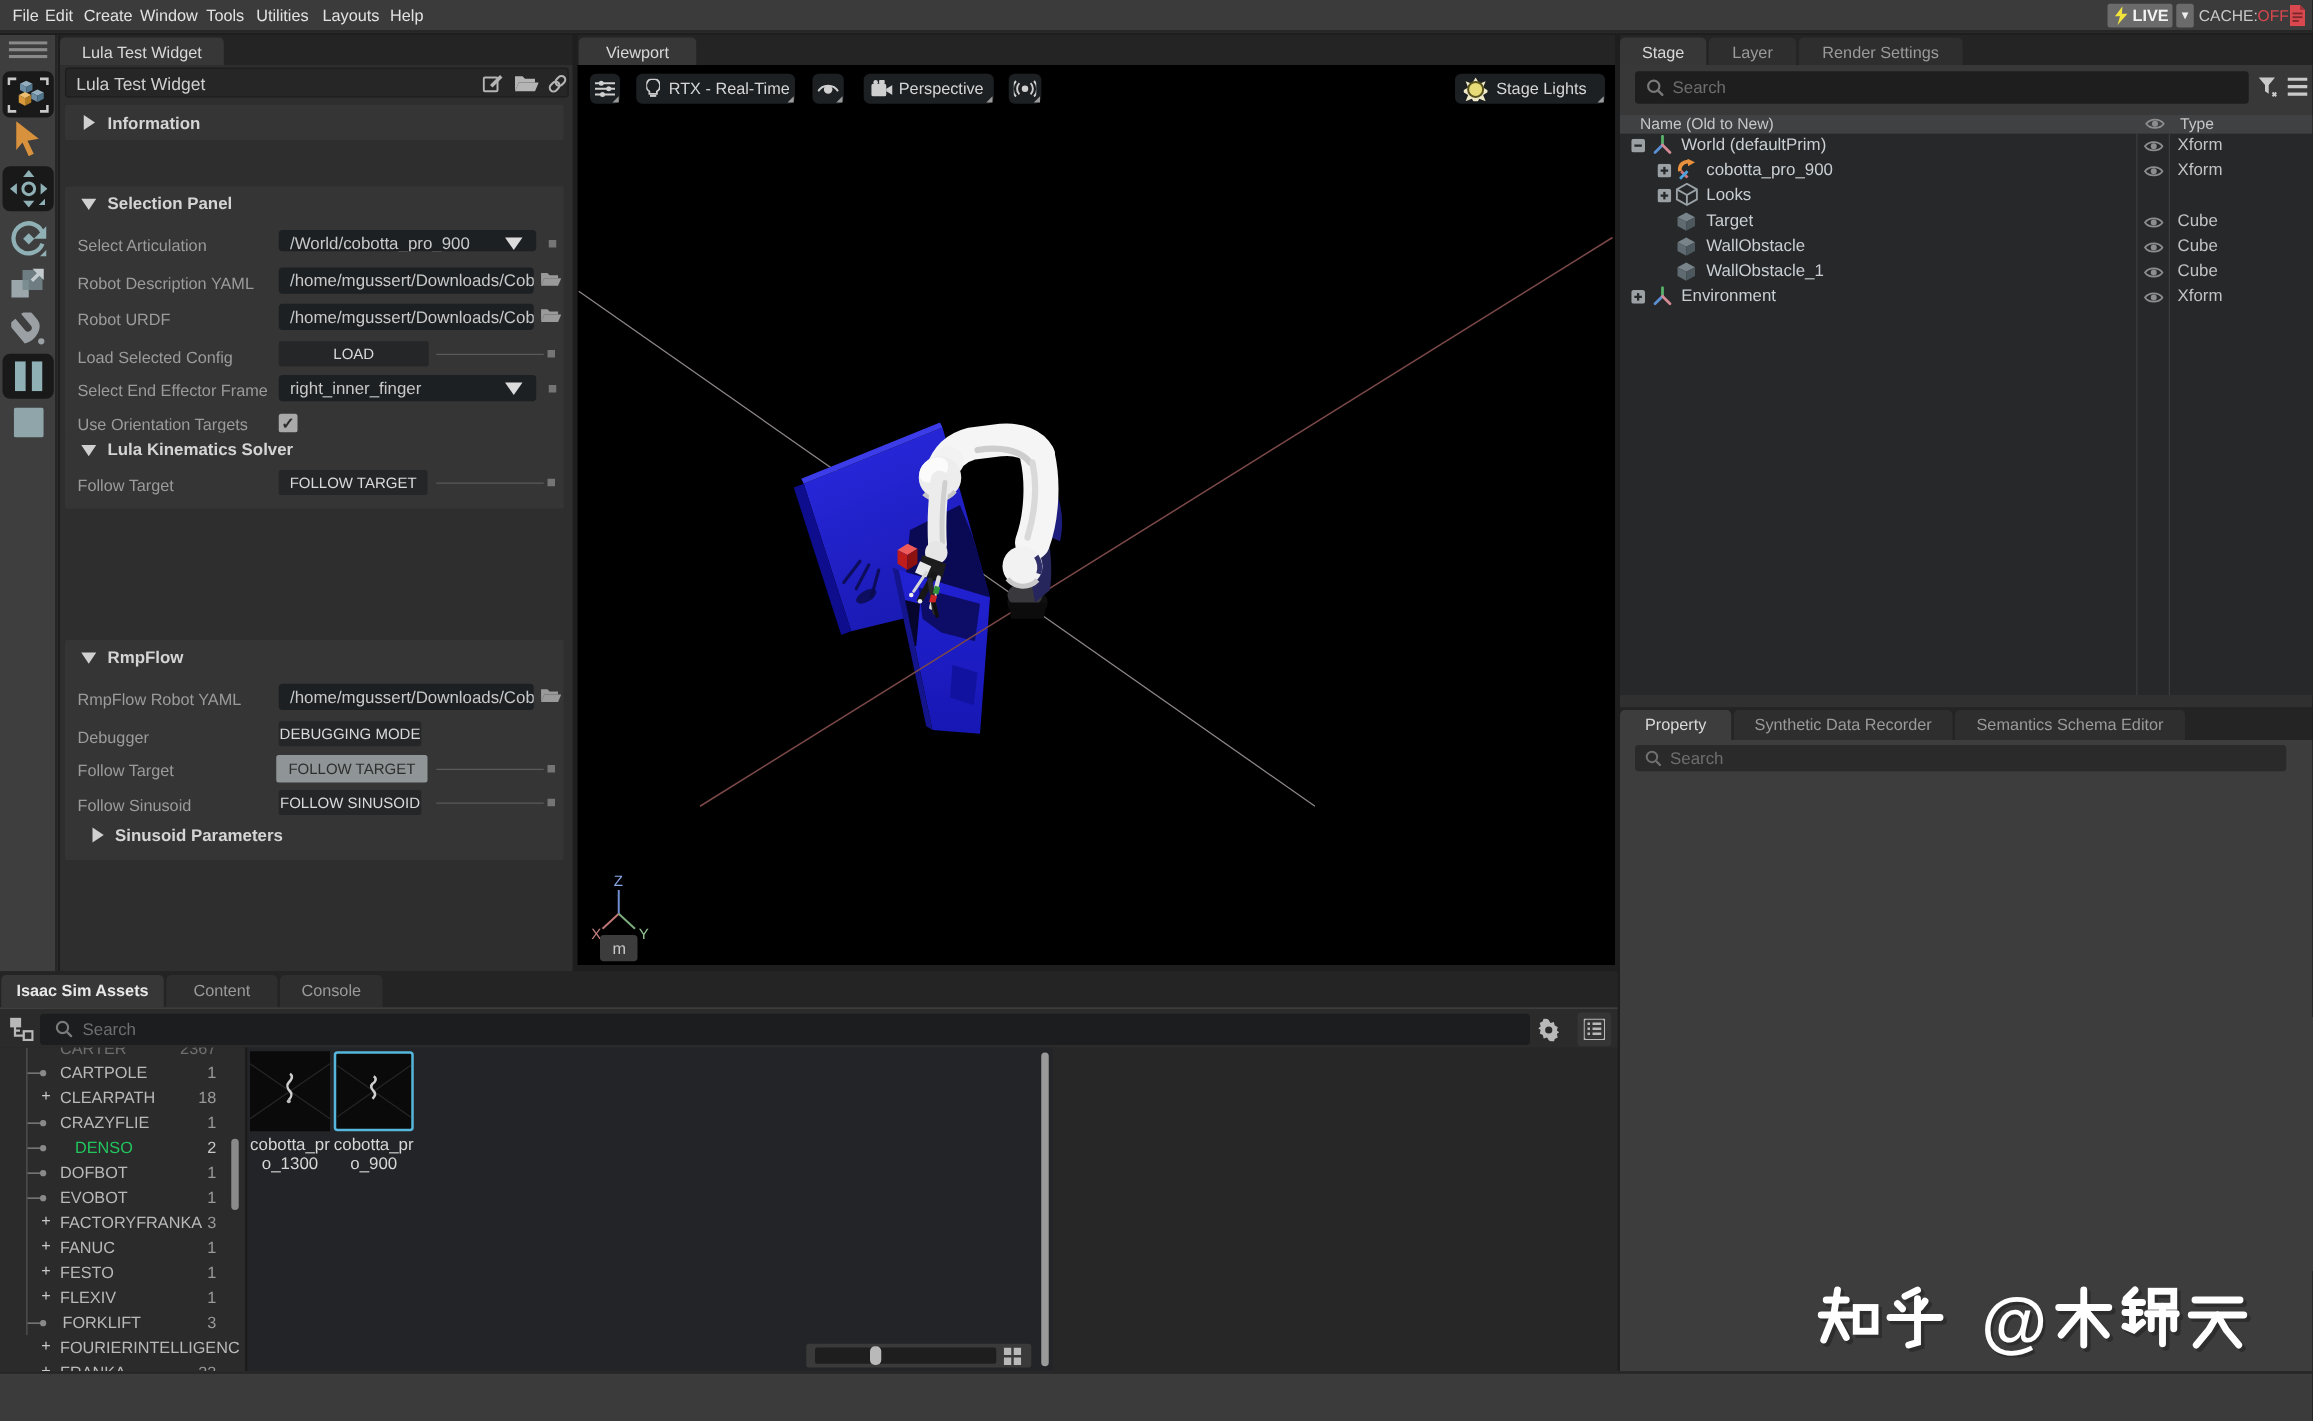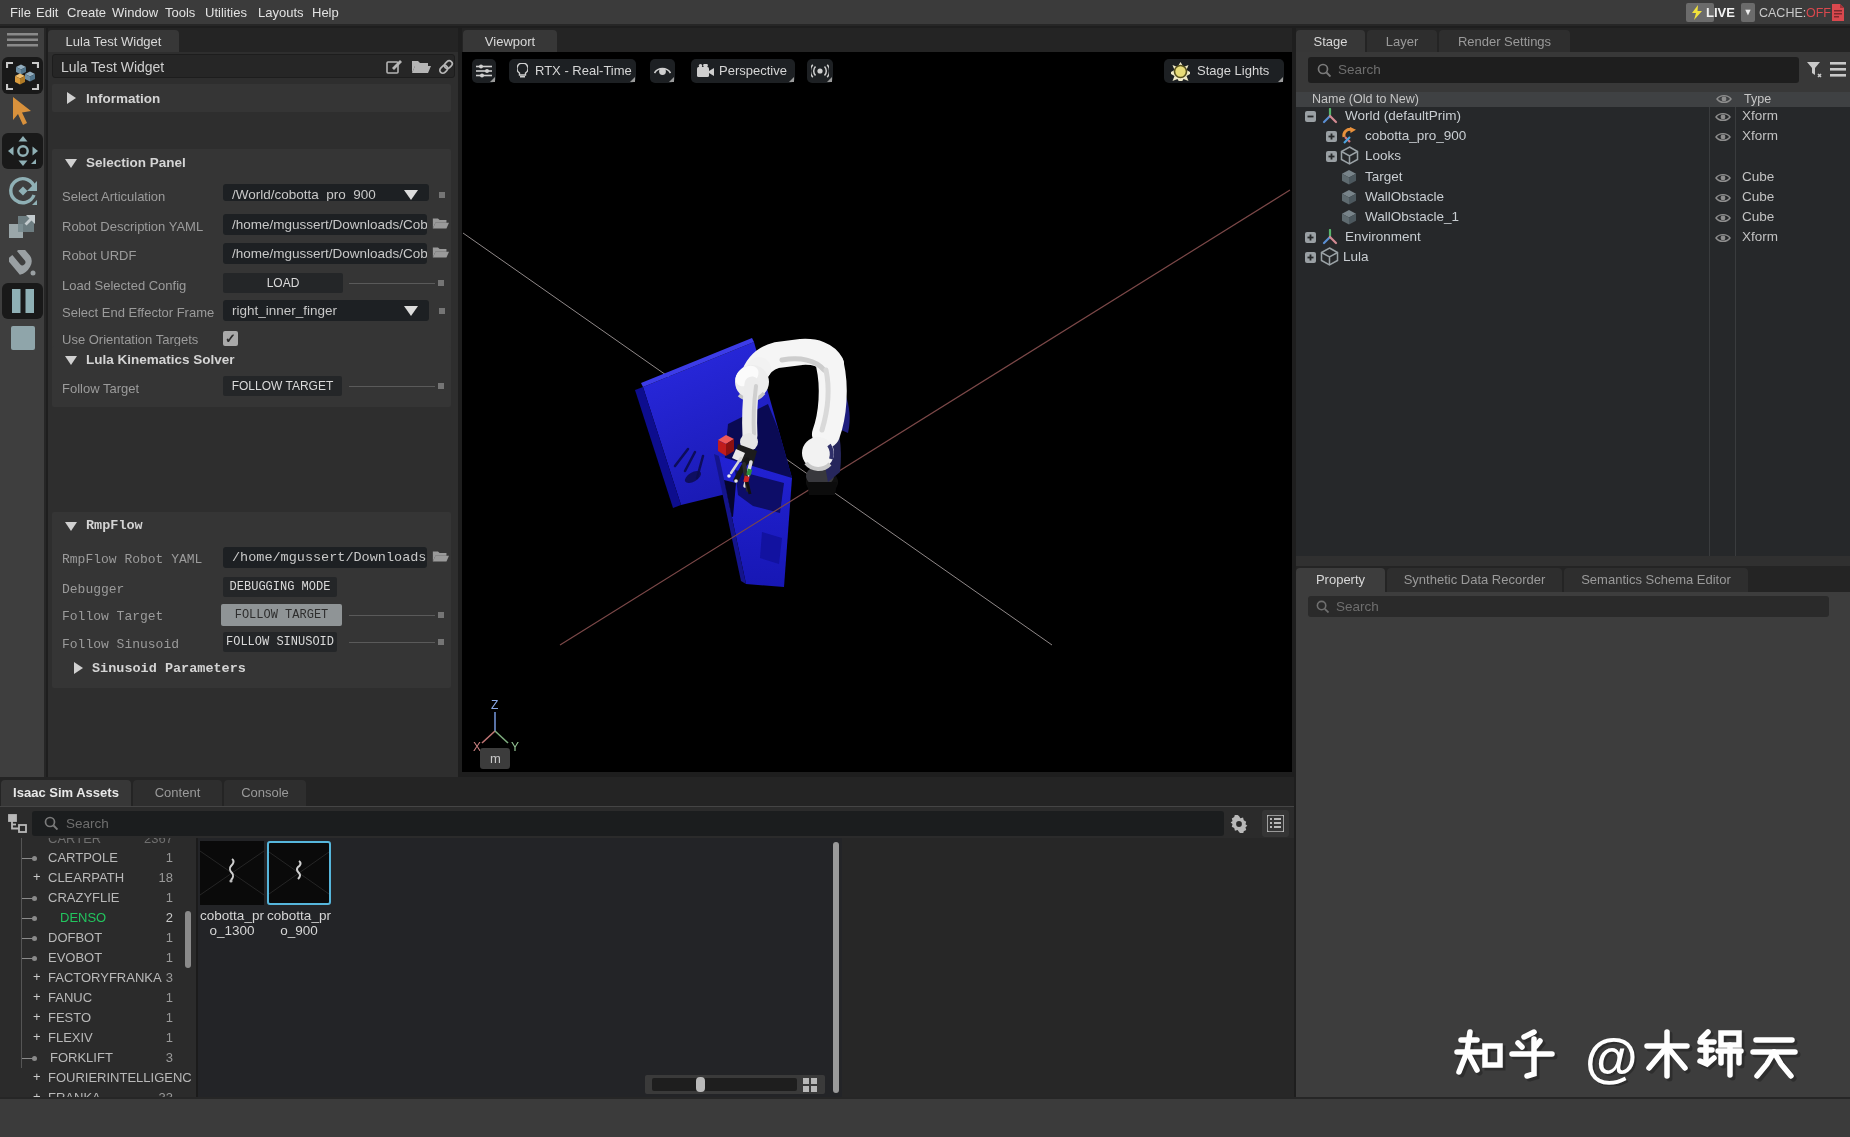--- a/index.html
+++ b/index.html
@@ -46,21 +46,21 @@
   <div id="menubar" class="abs">
     <span class="mi" style="left:10px">File</span>
     <span class="mi" style="left:36px">Edit</span>
     <span class="mi" style="left:67px">Create</span>
     <span class="mi" style="left:112px">Window</span>
     <span class="mi" style="left:165px">Tools</span>
     <span class="mi" style="left:205px">Utilities</span>
     <span class="mi" style="left:258px">Layouts</span>
     <span class="mi" style="left:312px">Help</span>
 
-    <div class="abs" style="left:1686px;top:3px;width:28px;height:19px;background:#6b6b6b;border-radius:2px;">
+    <div class="abs" style="left:1686px;top:3px;width:52px;height:19px;background:#6b6b6b;border-radius:2px;">
       <svg class="abs" style="left:5px;top:2px" width="12" height="15" viewBox="0 0 12 15">
           <path d="M7,0 L1,8 L5,8 L3,15 L11,6 L6.5,6 Z" fill="#f2e23c"></path>
         </svg>
       <span class="abs" style="left:20px;top:2px;color:#f2f2f2;font-size:13px;font-weight:bold;">LIVE</span>
     </div>
     <div class="abs" style="left:1741px;top:3px;width:14px;height:19px;background:#6b6b6b;border-radius:2px;color:#eee;font-size:9px;text-align:center;line-height:19px;">▼</div>
     <span class="abs" style="left:1759px;top:6px;color:#c9c9c9;font-size:12.5px;">CACHE:</span>
     <span class="abs" style="left:1806px;top:6px;color:#d9484e;font-size:12.5px;">OFF</span>
     <svg class="abs" style="left:1831px;top:4px" width="14" height="17" viewBox="0 0 14 17">
         <path d="M1,0 h8 l4,4 v13 h-12 z" fill="#d9484e"></path>
@@ -203,21 +203,21 @@
     <div class="sect" style="top:294px;height:61px;">
       <span class="abs" style="left:13px;top:10px;width:0;height:0;border-left:6px solid transparent;border-right:6px solid transparent;border-top:9px solid #d0d0d0;"></span>
       <span class="shead" style="left:34px;top:6px;">Lula Kinematics Solver</span>
       <span class="lbl" style="left:10px;top:35px;">Follow Target</span>
       <div class="btn" style="left:171px;top:30px;width:119px;height:20px;line-height:20px;">FOLLOW TARGET</div>
       <div class="sline" style="left:297px;top:40px;width:86px;"></div>
       <span class="sdot" style="left:386px;top:37px;"></span>
     </div>
 
 
-    <div class="sect" style="top:460px;height:176px;font-family:Liberation Mono, monospace;">
+    <div class="sect" style="top:460px;height:176px;">
       <span class="abs" style="left:13px;top:10px;width:0;height:0;border-left:6px solid transparent;border-right:6px solid transparent;border-top:9px solid #d0d0d0;"></span>
       <span class="shead" style="left:34px;top:6px;">RmpFlow</span>
       <span class="lbl" style="left:10px;top:40px;">RmpFlow Robot YAML</span>
       <div class="fld" style="left:171px;top:35px;width:204px;height:21px;"><span style="margin-left:9px;">/home/mgussert/Downloads/Cobo</span></div>
       <svg class="abs" style="left:380px;top:37px" width="17" height="15" viewBox="0 0 20 14">
           <path d="M1,13 V1 h6 l2,2 h8 v3 h-13 l-3,7 z" fill="#9a9a9a"></path>
           <path d="M4,6 h16 l-3,7 h-16 z" fill="#9a9a9a"></path>
         </svg>
       <span class="lbl" style="left:10px;top:70px;">Debugger</span>
       <div class="btn" style="left:171px;top:65px;width:114px;height:20px;line-height:20px;">DEBUGGING MODE</div>
@@ -544,34 +544,20 @@
               <line x1="8" y1="8" x2="2" y2="14" stroke="#5b8fd4"></line>
               <line x1="8" y1="8" x2="14" y2="14" stroke="#d48a93"></line>
             </g>
           </svg>
         <span class="abs" style="left:49px;top:2px;">Environment</span>
         <svg class="abs" style="left:419px;top:5px" width="16" height="12" viewBox="0 0 16 12">
             <path d="M1,6 C 4,1.5 12,1.5 15,6 C 12,10.5 4,10.5 1,6 z" fill="none" stroke="#8d8d8d" stroke-width="1.4"></path>
             <circle cx="8" cy="6" r="2.4" fill="#8d8d8d"></circle>
           </svg>
         <span class="abs" style="left:446px;top:2px;color:#c2c2c2;">Xform</span>
-      </div>
-      <div class="trow" style="top:140px;">
-        <svg class="abs" style="left:9px;top:5px" width="11" height="11" viewBox="0 0 11 11">
-            <rect width="11" height="11" rx="2" fill="#9aa0a4"></rect>
-            <rect x="2.5" y="4.6" width="6" height="1.8" fill="#26282a"></rect>
-            <rect x="4.6" y="2.5" width="1.8" height="6" fill="#26282a"></rect>
-          </svg>
-        <svg class="abs" style="left:24px;top:0px" width="19" height="19" viewBox="0 0 19 19">
-            <g fill="none" stroke="#9aa2a6" stroke-width="1.5">
-              <path d="M9.5,1 L17.5,5.5 L17.5,13.5 L9.5,18 L1.5,13.5 L1.5,5.5 Z"></path>
-              <path d="M1.5,5.5 L9.5,10 L17.5,5.5 M9.5,10 L9.5,18"></path>
-            </g>
-          </svg>
-        <span class="abs" style="left:47px;top:2px;">Lula</span>
       </div>
     </div>
   </div>
 
   <div class="abs" style="left:1296px;top:556px;width:554px;height:10px;background:#303030;"></div>
   <div class="abs tabstrip" style="left:1296px;top:566px;width:554px;height:26px;"></div>
   <div class="tab active abs" style="left:1296px;top:568px;width:89px;background:#3d3d3d;">Property</div>
   <div class="tab abs" style="left:1387px;top:568px;width:175px;">Synthetic Data Recorder</div>
   <div class="tab abs" style="left:1564px;top:568px;width:184px;">Semantics Schema Editor</div>
   <div id="proppanel" class="abs" style="top:592px;height:505px;">

